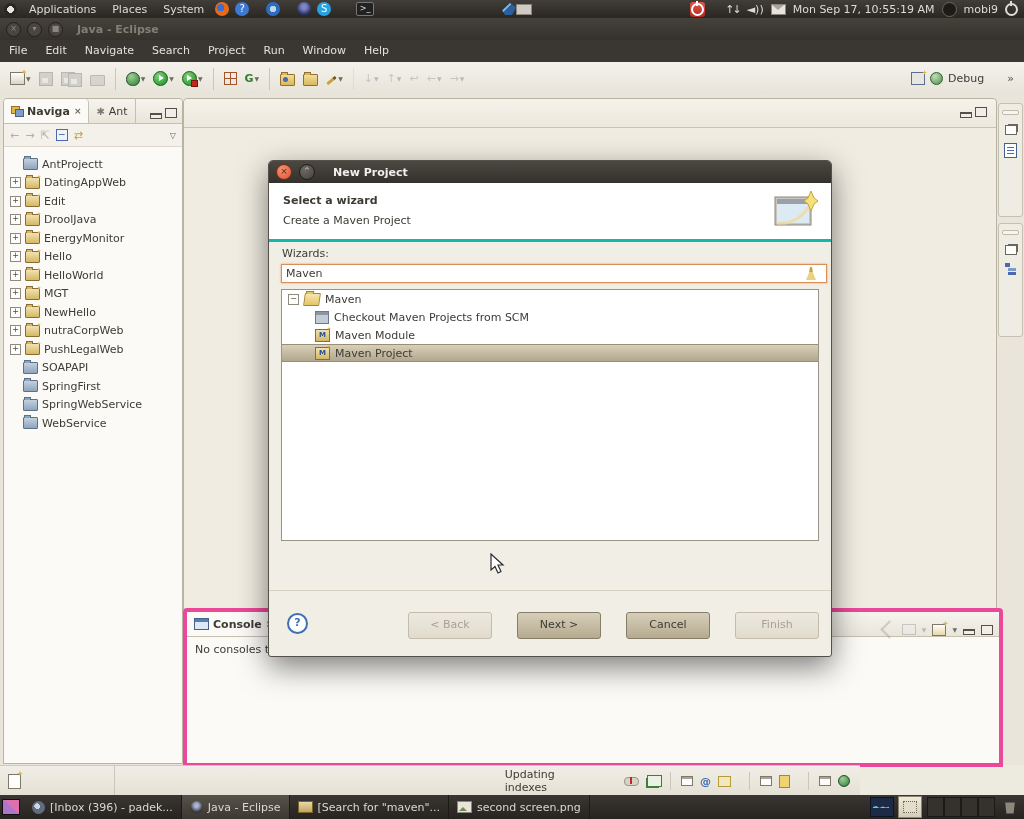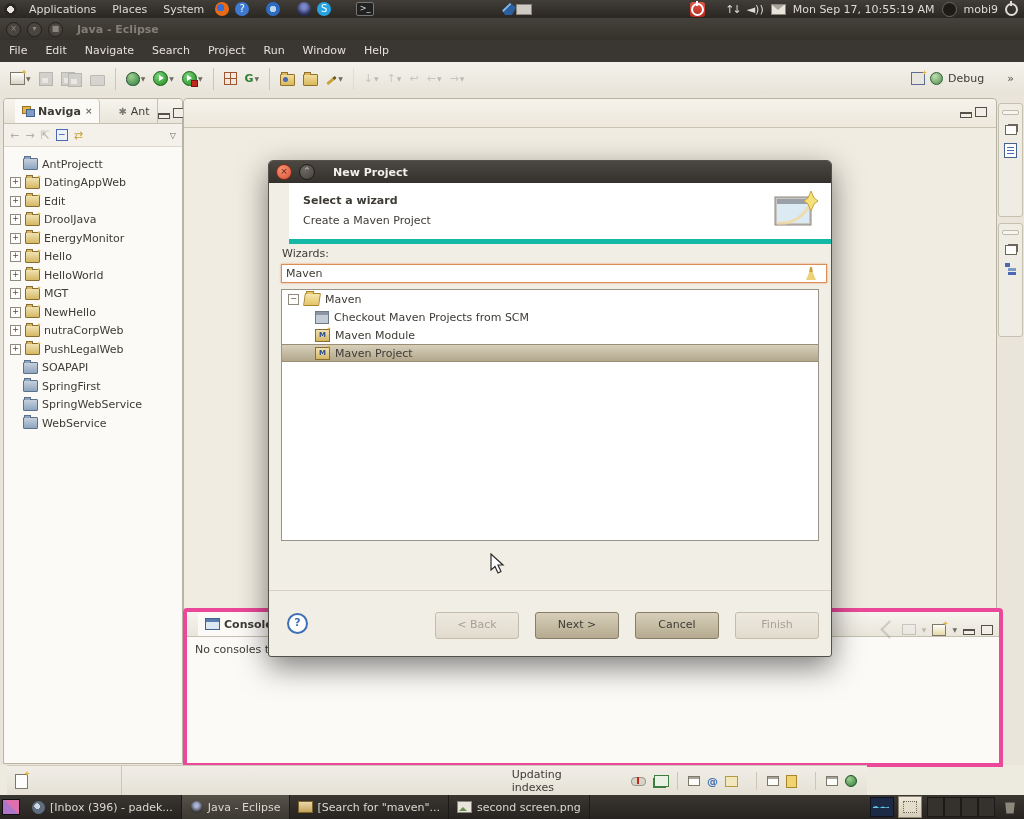--- a/index.html
+++ b/index.html
@@ -71,21 +71,21 @@
   .ic-persp{width:12px;height:11px;background:#e9e6df;border:1px solid #5c6f92;position:relative;}
   .ic-persp::after{content:'';position:absolute;right:-3px;top:-3px;width:5px;height:5px;background:#e7b53c;clip-path:polygon(50% 0,62% 38%,100% 50%,62% 62%,50% 100%,38% 62%,0 50%,38% 38%);}
   .ic-dbgpersp{width:11px;height:11px;border-radius:50%;background:radial-gradient(circle at 35% 30%,#bfe0b0,#4f8d4f);border:1px solid #2f5f33;}
 
   
   #workbench{position:absolute;top:95px;left:0;width:1024px;height:670px;background:#e9e5da;}
   .viewframe{position:absolute;background:#fbfaf7;border:1px solid #b9b3a3;border-radius:4px 4px 0 0;}
   
   #navigator{left:3px;top:3px;width:178px;height:664px;}
   .tabrow{height:24px;display:flex;align-items:flex-end;background:linear-gradient(#f6f4ee,#e9e5da);border-bottom:1px solid #c6c0b0;border-radius:4px 4px 0 0;}
-  .tab{display:flex;align-items:center;gap:4px;padding:3px 7px;border-right:1px solid #c6c0b0;height:18px;margin-left:11px;}
+  .tab{display:flex;align-items:center;gap:4px;padding:3px 7px;border-right:1px solid #c6c0b0;height:18px;}
   .tab.active{background:#fbfaf7;font-weight:bold;border-radius:4px 4px 0 0;}
   .tabx{color:#6f6a60;font-size:9px;}
   .minmax{margin-left:auto;display:flex;gap:3px;padding:0 5px 4px 0;}
   .mm{width:10px;height:8px;border:1px solid #55514a;background:#f1eee7;}
   .mm.min{height:3px;margin-top:5px;border-top-width:2px;}
   .navtools{height:22px;display:flex;align-items:center;gap:6px;padding:0 6px;border-bottom:1px solid #ddd8cb;background:#f3f1ea;}
   .nt{color:#b5b0a3;font-size:11px;}
   .ic-collapse{width:10px;height:10px;border:1px solid #4a69b0;background:#eef2fa;color:#2c4c8c;font-size:9px;line-height:9px;text-align:center;}
   .ic-link{color:#c8a23a;font-size:11px;}
   .ic-viewmenu{color:#6f6a60;font-size:8px;margin-left:auto;}
@@ -125,21 +125,21 @@
   .ic-console{width:13px;height:10px;background:#dce8f4;border:1px solid #44618c;position:relative;}
   .ic-console::before{content:'';position:absolute;left:0;top:0;right:0;height:3px;background:#5b7cae;}
   #console .msg{padding:6px 8px;color:#3e3b35;}
   .ctools{margin-left:auto;display:flex;align-items:center;gap:6px;padding-right:6px;}
   .ic-pin{width:11px;height:11px;border-left:2px solid #9a958a;border-bottom:2px solid #9a958a;transform:rotate(45deg);}
   .ic-mon{width:12px;height:9px;background:#efece3;border:1px solid #8d887c;}
   .ic-newcons{width:12px;height:10px;background:linear-gradient(#fdfdfb,#e7d9a8);border:1px solid #7d7869;position:relative;}
   .ic-newcons::after{content:'';position:absolute;right:-3px;top:-4px;width:6px;height:6px;background:#e7b53c;clip-path:polygon(50% 0,62% 38%,100% 50%,62% 62%,50% 100%,38% 62%,0 50%,38% 38%);}
 
   
-  #statusbar{position:absolute;top:765px;left:7px;width:860px;height:30px;background:linear-gradient(#f1eee7,#e4e0d4);border-top:1px solid #cfcaba;display:flex;align-items:center;}
+  #statusbar{position:absolute;top:765px;left:0;width:860px;height:30px;background:linear-gradient(#f1eee7,#e4e0d4);border-top:1px solid #cfcaba;display:flex;align-items:center;}
   #statusbar .sleft{width:180px;border-right:1px solid #cbc6b7;height:100%;display:flex;align-items:center;padding-left:8px;box-sizing:border-box;}
   .ic-fv{width:11px;height:13px;background:#fdfdfb;border:1px solid #7d7869;position:relative;}
   .ic-fv::after{content:'';position:absolute;right:-3px;top:-4px;width:6px;height:6px;background:#e7b53c;clip-path:polygon(50% 0,62% 38%,100% 50%,62% 62%,50% 100%,38% 62%,0 50%,38% 38%);}
   #statusbar .smsg{margin-left:390px;}
   .prog{display:flex;align-items:center;gap:8px;margin-left:60px;}
   .ic-knob{width:13px;height:7px;border-radius:4px;background:#d8d3c6;border:1px solid #9a958a;position:relative;}
   .ic-knob::after{content:'';position:absolute;left:5px;top:-1px;width:2px;height:7px;background:#c2281c;}
   .ic-prview{width:13px;height:10px;background:#e9f2e4;border:1px solid #3f7d3f;box-shadow:-2px 2px 0 -1px #3f7d3f;}
   .sgroup{display:flex;align-items:center;gap:7px;padding:0 10px;height:18px;border-left:1px solid #cbc6b7;margin-left:8px;color:#7d7869;}
   .ic-winsm{width:10px;height:8px;border:1px solid #7d7869;background:#fdfdfb;box-shadow:inset 0 2px 0 #a9a49b;}
@@ -170,42 +170,42 @@
   .ic-trash{width:12px;height:13px;background:#8d887c;clip-path:polygon(10% 15%,90% 15%,80% 100%,20% 100%);position:relative;margin:0 8px 0 6px;}
 
   
   #dialog{position:absolute;left:268px;top:160px;width:562px;height:495px;background:#f1eee5;
     border:1px solid #55514a;border-radius:5px 5px 3px 3px;box-shadow:0 10px 30px rgba(0,0,0,.5);}
   #dlg-titlebar{height:22px;background:linear-gradient(#4b4741,#34302b);border-radius:4px 4px 0 0;display:flex;align-items:center;}
   .dlg-btn{width:14px;height:14px;border-radius:50%;margin-left:7px;font-size:9px;line-height:13px;text-align:center;}
   .dlg-close{background:radial-gradient(circle at 35% 30%,#f5926f,#d9543a);border:1px solid #7e2a18;color:#5e1d0f;}
   .dlg-max{background:radial-gradient(circle at 35% 30%,#6e6a63,#45413b);border:1px solid #211f1b;color:#cac5bc;}
   #dlg-titlebar .dtitle{margin-left:18px;font-weight:bold;color:#f2f0ec;}
-  #dlg-header{height:56px;background:#fff;border-bottom:5px solid #14b8a6;position:relative;margin-left:20px;}
+  #dlg-header{height:56px;background:#fff;border-bottom:3px solid #14b8a6;position:relative;}
   #dlg-header .h1{position:absolute;left:14px;top:11px;font-weight:bold;}
   #dlg-header .h2{position:absolute;left:14px;top:31px;}
   .banner{position:absolute;right:12px;top:6px;width:46px;height:42px;}
   #dlg-body{position:absolute;left:0;top:79px;right:0;bottom:0;}
   .wlabel{position:absolute;left:13px;top:7px;}
   #wizfilter{position:absolute;left:12px;top:24px;width:522px;height:15px;border:1px solid #db8f58;box-shadow:0 0 2px #e8a06a;
     font-family:"DejaVu Sans","Liberation Sans",sans-serif;font-size:11px;padding:1px 18px 1px 4px;background:#fff;color:#3e3b35;}
   .broom{position:absolute;left:537px;top:27px;width:10px;height:13px;background:linear-gradient(#caa23a 40%,#ecd27a 41%);clip-path:polygon(40% 0,60% 0,70% 45%,100% 100%,0 100%,30% 45%);}
   #wiztree{position:absolute;left:12px;top:49px;width:536px;height:250px;background:#fff;border:1px solid #9a9488;overflow:hidden;}
   .wrow{display:flex;align-items:center;height:18px;gap:5px;padding-left:6px;}
   .wrow .indent{width:22px;}
   .wrow.selected{background:linear-gradient(#d8cfba,#b2a78c);border-top:1px solid #9a8f74;border-bottom:1px solid #9a8f74;height:16px;}
   .fldg{width:14px;height:11px;background:linear-gradient(#f6e6ae,#e4c464);border:1px solid #a8862e;border-radius:1px;position:relative;transform:skewX(-8deg);}
   .fldg::before{content:'';position:absolute;top:-3px;left:0;width:6px;height:2px;background:#e4c464;border:1px solid #a8862e;border-bottom:none;}
   .ic-scm{width:12px;height:11px;background:#c3ccd6;border:1px solid #6e7a88;position:relative;}
   .ic-scm::before{content:'';position:absolute;left:0;top:0;right:0;height:3px;background:#8b97a6;}
   .ic-mvn{width:13px;height:11px;background:linear-gradient(#f0e2b2,#d5b864);border:1px solid #8a6d33;position:relative;font-size:7px;font-weight:bold;color:#2c4c8c;line-height:11px;text-align:center;}
   .ic-mvn::after{content:'';position:absolute;right:-2px;top:-3px;width:4px;height:4px;background:#e7b53c;clip-path:polygon(50% 0,62% 38%,100% 50%,62% 62%,50% 100%,38% 62%,0 50%,38% 38%);}
   #dlg-sep{position:absolute;left:0;right:0;bottom:65px;border-top:1px solid #d6d1c3;}
   .helpbtn{position:absolute;left:18px;bottom:22px;width:17px;height:17px;border-radius:50%;border:2px solid #3f6fb5;color:#3f6fb5;font-weight:bold;text-align:center;line-height:16px;background:#fff;}
-  .dlgbuttons{position:absolute;right:12px;bottom:17px;display:flex;gap:16px;}
+  .dlgbuttons{position:absolute;right:12px;bottom:17px;display:flex;gap:25px;}
   .btn{width:82px;height:25px;border-radius:3px;text-align:center;line-height:24px;
     background:linear-gradient(#e6e0d2,#cfc6b0);border:1px solid #9d9683;color:#3e3b35;}
   .btn.strong{background:linear-gradient(#d8cfba,#b5aa8f);border:1px solid #857d68;}
   .btn.disabled{background:linear-gradient(#eee9df,#e0dbcd);border:1px solid #c3bcab;color:#a7a194;}
 
   
   #cursor{position:absolute;left:490px;top:553px;width:17px;height:24px;}
 </style>
 </head>
 <body>

